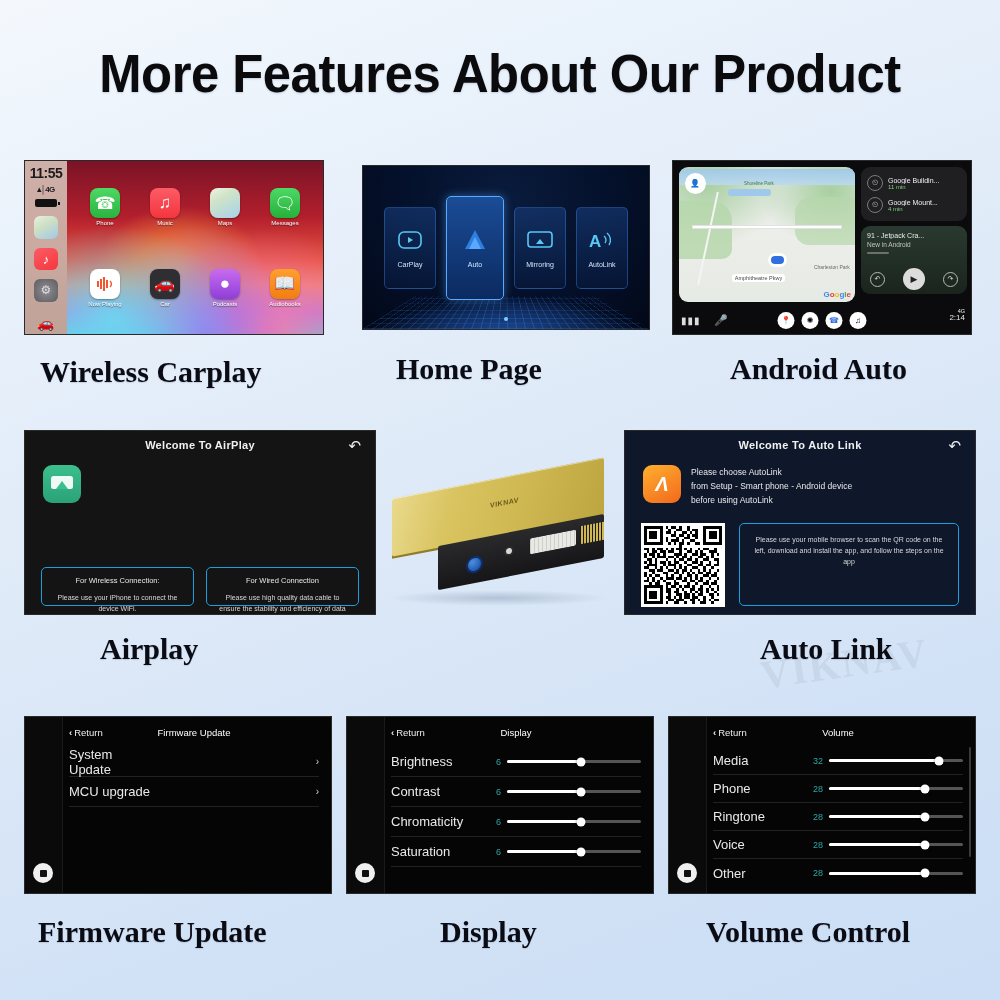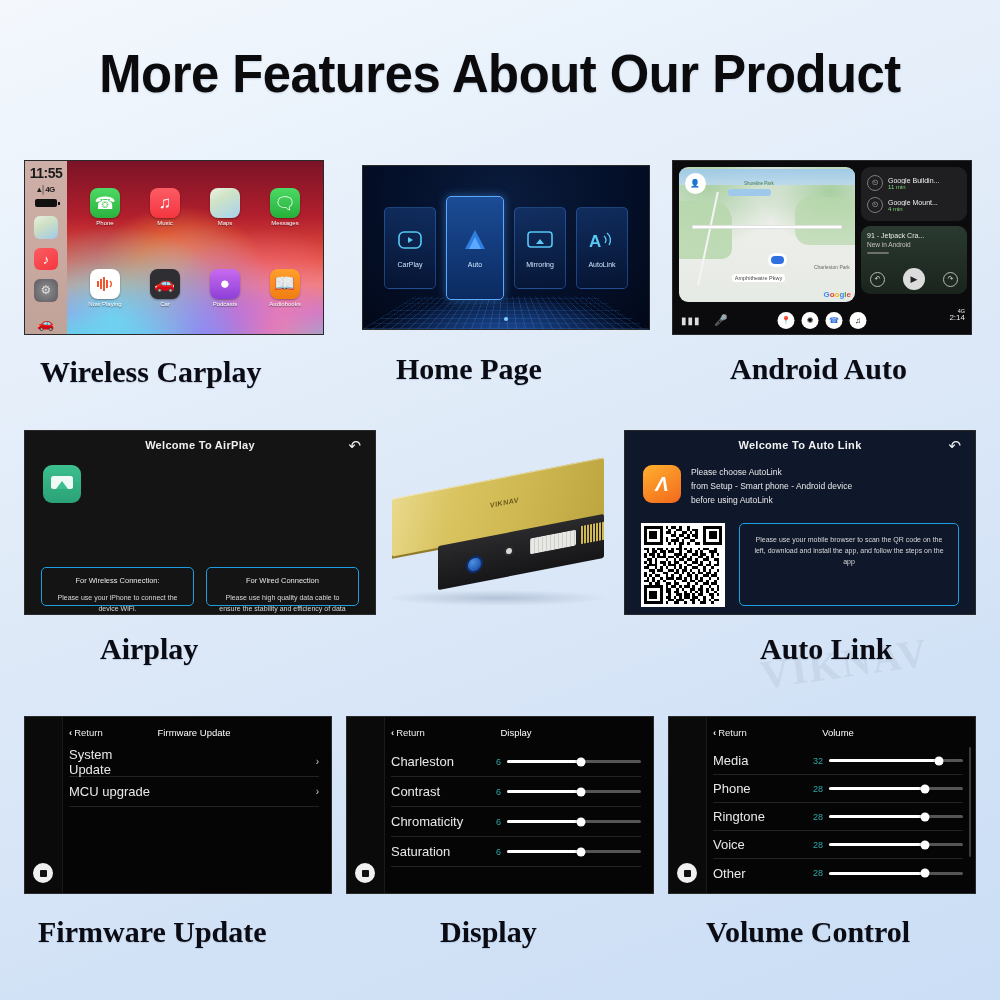--- a/index.html
+++ b/index.html
@@ -712,21 +712,21 @@
     <div class="st-home">
         <i></i>
       </div>
   </div>
   <div class="st-head">
     <div class="st-title">Display</div>
     <div class="st-back"><b>‹</b><span>Return</span></div>
   </div>
   <div class="st-list">
     <div class="st-item">
-      <div class="st-lbl">Charleston</div>
+      <div class="st-lbl">Brightness</div>
       <div class="st-val">6</div>
       <div class="st-slider">
         <div class="st-fill" style="width:55%"></div>
           <div class="st-knob" style="left:55%"></div>
       </div>
     </div>
     <div class="st-item">
       <div class="st-lbl">Contrast</div>
       <div class="st-val">6</div>
       <div class="st-slider">

